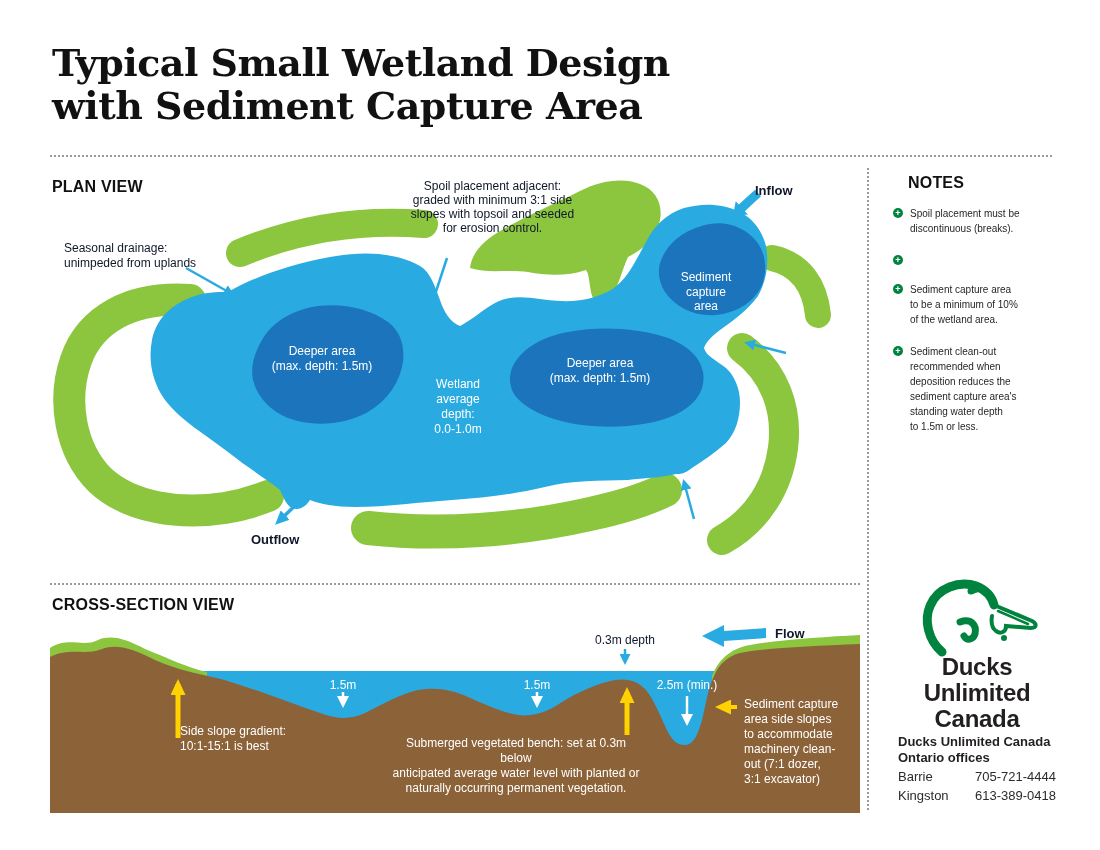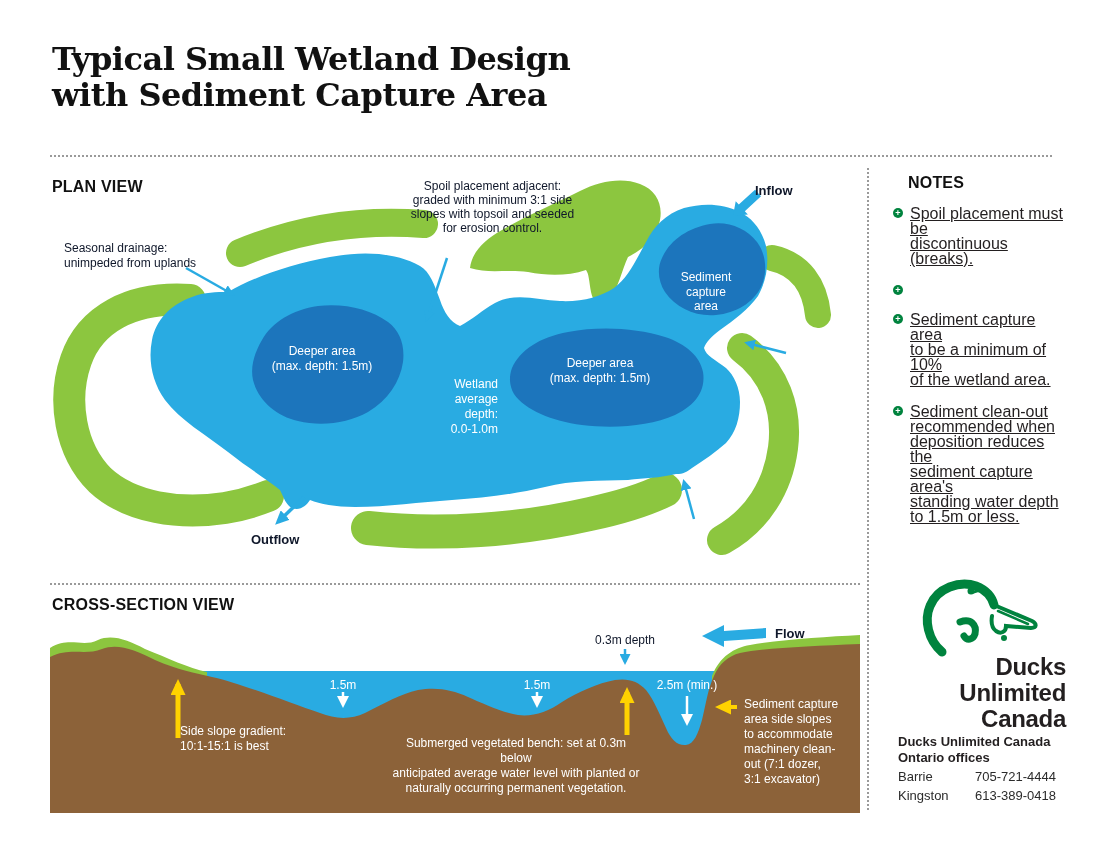--- a/index.html
+++ b/index.html
@@ -6,21 +6,21 @@
   html,body { background:#fff; }
   body { font-family:"Liberation Sans", sans-serif; color:#231F20; }
   #page { position:relative; width:1100px; height:850px; background:#fff; overflow:hidden; }
   .pre { white-space:pre-line; }
   .abs { position:absolute; }
 
   
   #main-title {
     left:52px; top:42px; width:700px;
     font-family:"DejaVu Serif","Liberation Serif",serif;
-    font-weight:700; font-size:32px; line-height:1.12; letter-spacing:-0.5px; color:#111;
+    font-weight:700; font-size:38px; line-height:1.12; letter-spacing:-0.5px; color:#111;
   }
 
   
   .hrule { border-top:2px dotted #9a9a9a; height:0; }
   .vrule { border-left:2px dotted #9a9a9a; width:0; }
 
   .section-heading { font-weight:700; font-size:16px; letter-spacing:0.2px; color:#111; }
 
   
   .lbl { font-size:12px; line-height:14.5px; color:#0f172a; }
@@ -32,25 +32,25 @@
 
   
   #notes-block { left:893px; top:206px; width:172px; }
   #notes-heading { left:908px; top:174px; }
   .note-item { display:flex; margin-bottom:17px; }
   .note-bullet {
     flex:0 0 10px; width:10px; height:10px; margin-top:2px; margin-right:7px;
     border-radius:50%; background:#00833E; color:#fff;
     font-size:9px; line-height:10px; text-align:center; font-weight:700;
   }
-  .note-text { font-size:16px; line-height:15px;text-decoration:underline; }
+  .note-text { font-size:10px; line-height:15px; }
 
   
   #du-wordmark {
-    left:888px; top:654px; width:178px; text-align:right;
+    left:888px; top:654px; width:178px; text-align:center;
     font-size:24px; line-height:26px; font-weight:600; color:#231F20; letter-spacing:-0.3px;
   }
   #du-offices-heading { left:898px; top:734px; font-size:13px; line-height:16px; font-weight:700; }
   #du-office-rows { left:898px; top:769px; width:160px; font-size:13px; color:#2b2b2b; }
   .office-row { display:flex; margin-bottom:4px; }
   .office-city { width:77px; }
 </style>
 </head>
 <body>
 
@@ -122,21 +122,21 @@
 for erosion control.</div>
   <div class="abs lbl bold" style="left:755px; top:184px;">Inflow</div>
   <div class="abs lbl bold" style="left:251px; top:533px;">Outflow</div>
   <div class="abs lbl pre center white" style="left:247px; top:344px; width:150px;">Deeper area
 (max. depth: 1.5m)</div>
   <div class="abs lbl pre center white" style="left:525px; top:356px; width:150px;">Deeper area
 (max. depth: 1.5m)</div>
   <div class="abs lbl pre center white" style="left:666px; top:246px; width:80px;margin-top:24px;">Sediment
 capture
 area</div>
-  <div class="abs lbl pre center white" style="left:418px; top:377px; width:80px; line-height:15px;text-align:right;">Wetland
+  <div class="abs lbl pre center white" style="left:418px; top:377px; width:80px; line-height:15px;">Wetland
 average
 depth:
 0.0-1.0m</div>
 
   <svg style="left:50px; top:623px;" width="810" height="190" viewBox="50 623 810 190">
     <defs>
       <marker id="mW" markerUnits="userSpaceOnUse" markerWidth="12" markerHeight="12" refX="8" refY="6" orient="auto">
           <path d="M0,0 L12,6 L0,12 Z" fill="#FFFFFF"></path>
         </marker>
       <marker id="mBs" markerUnits="userSpaceOnUse" markerWidth="11" markerHeight="11" refX="8" refY="5.5" orient="auto">

